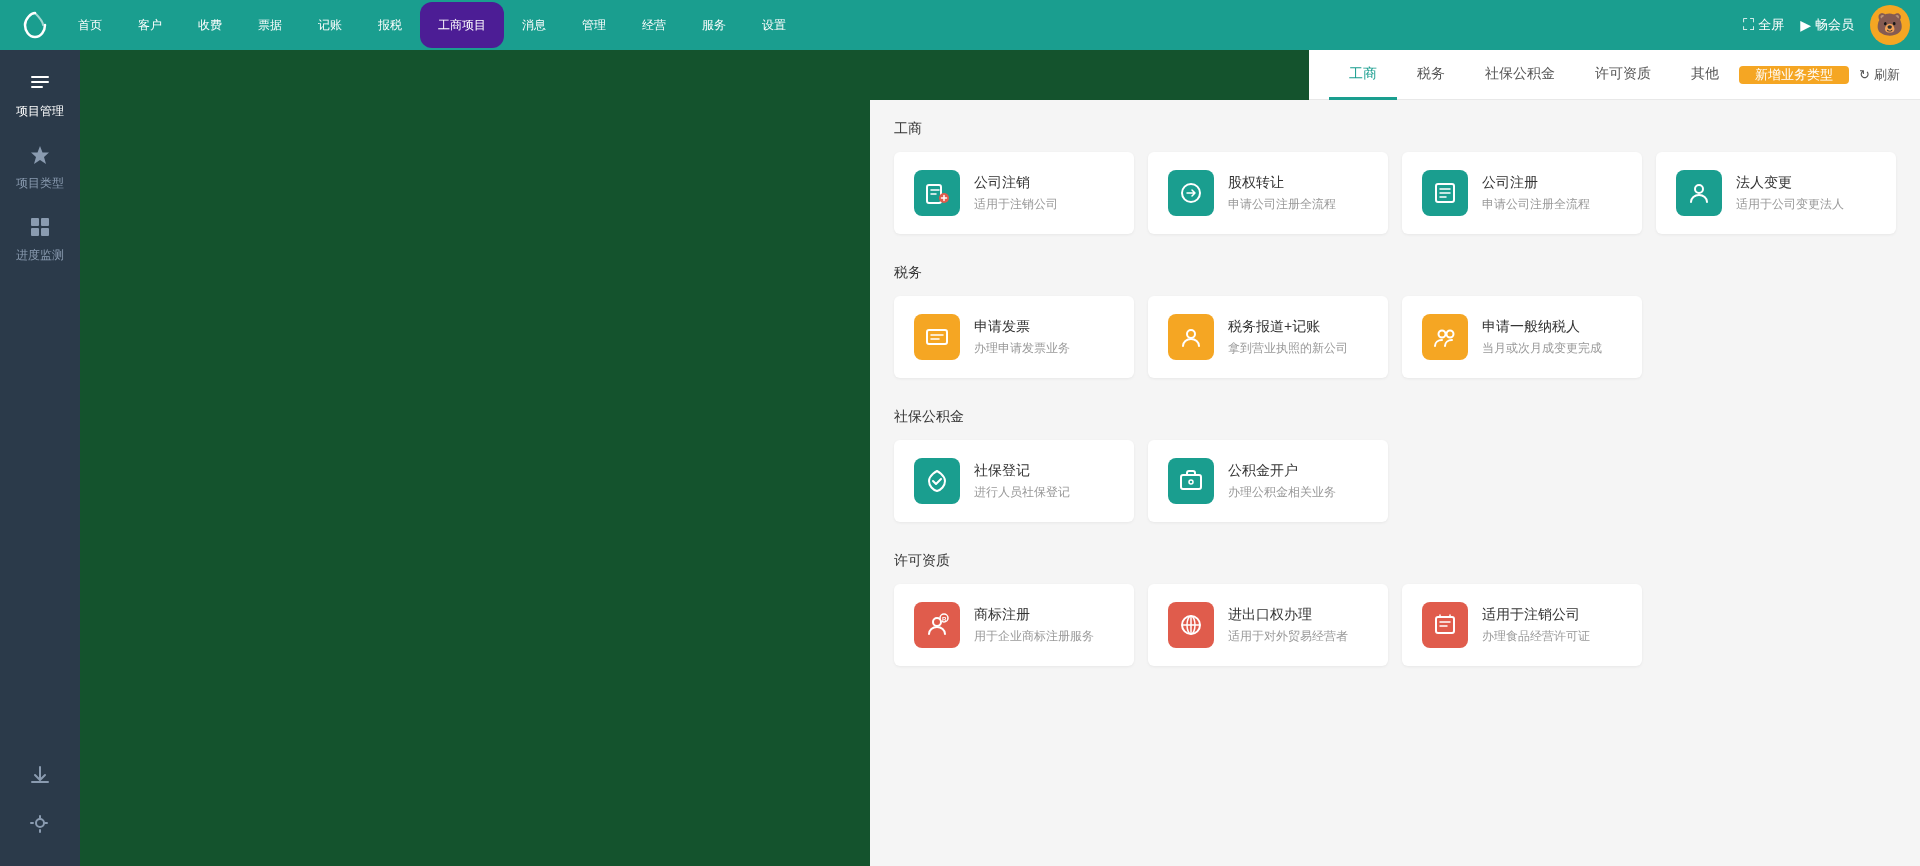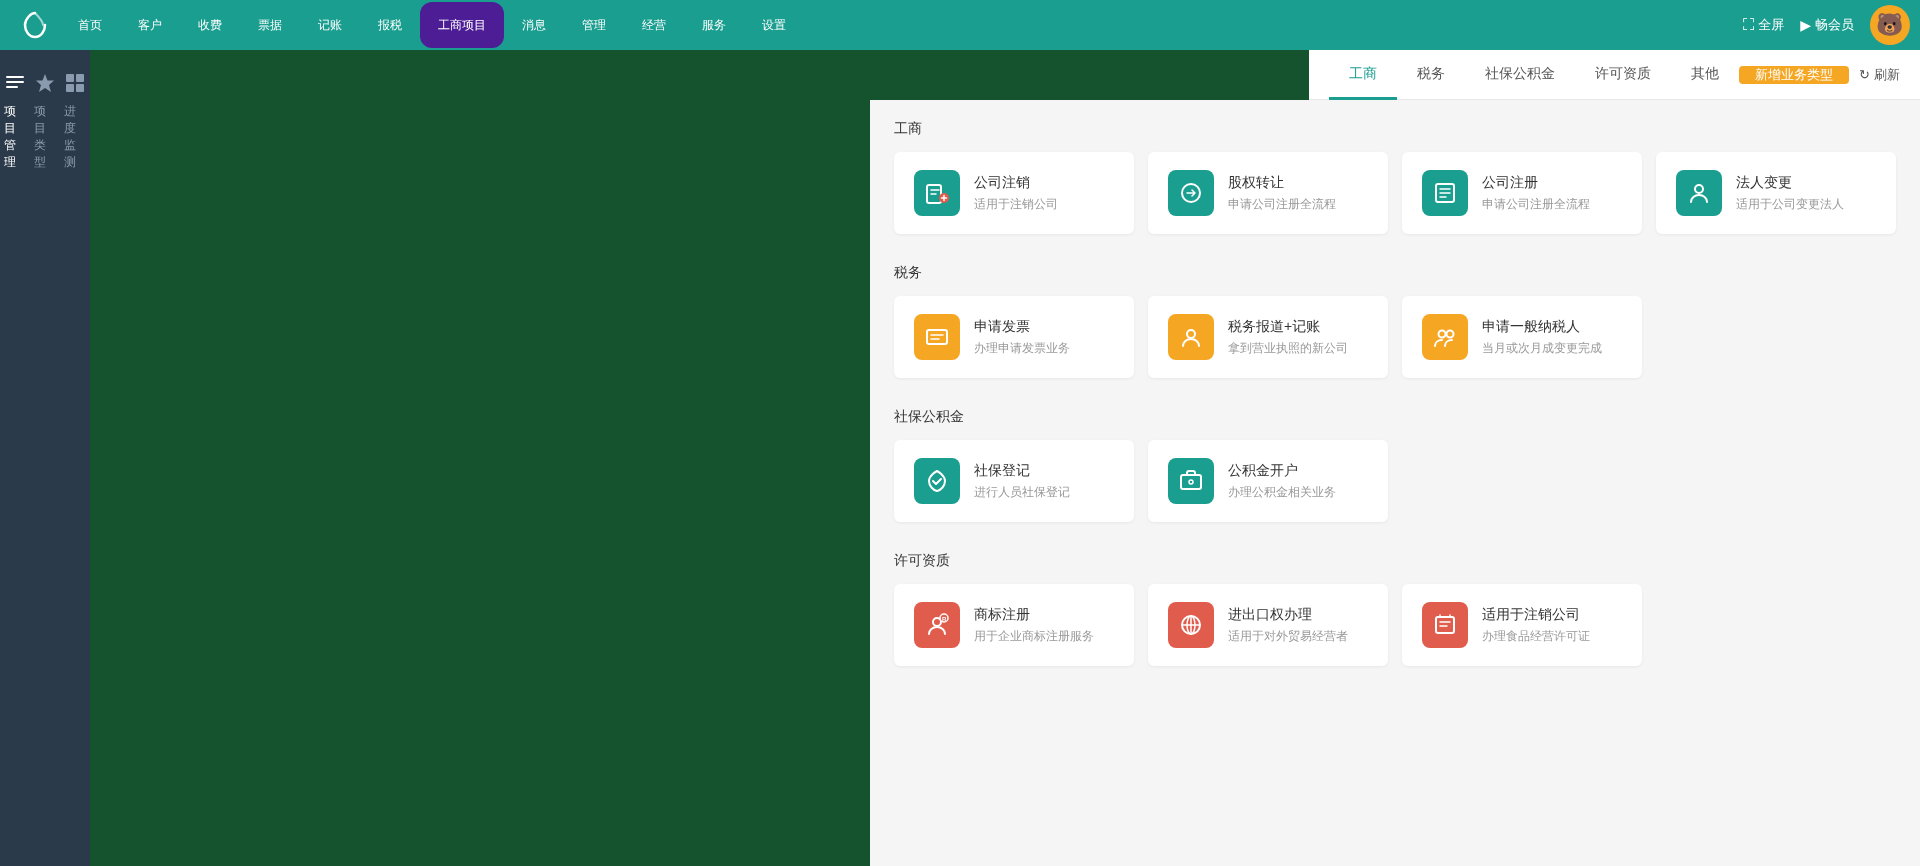--- a/index.html
+++ b/index.html
@@ -70,24 +70,24 @@
 
     
     .main-layout {
       display: flex;
       flex: 1;
       overflow: hidden;
     }
 
     
     .sidebar {
-      width: 90px;
+      width: 80px;
       background: #2b3a4a;
       display: flex;
-      flex-direction: row;
+      flex-direction: column;
       align-items: flex-start;
       padding-top: 10px;
       flex-shrink: 0;
     }
     .sidebar-item {
       width: 100%;
       display: flex;
       flex-direction: column;
       align-items: center;
       padding: 12px 4px;

